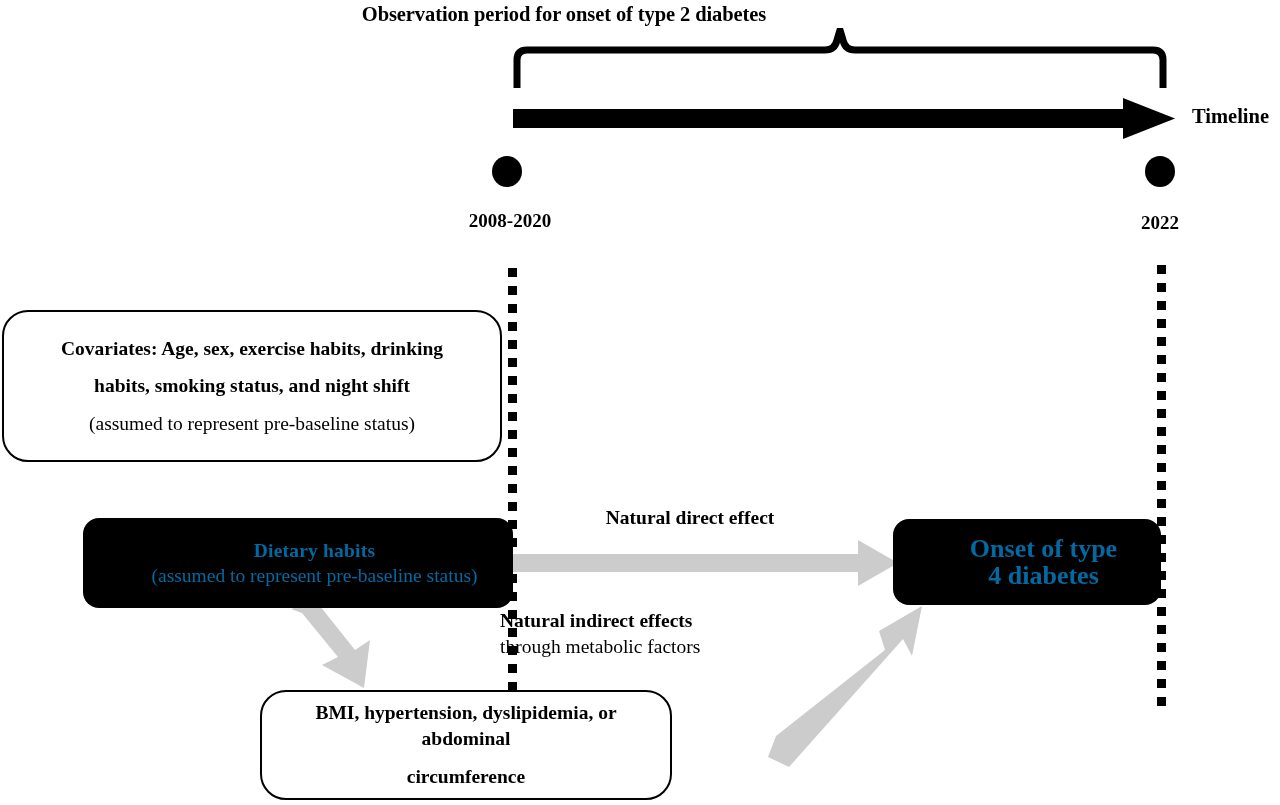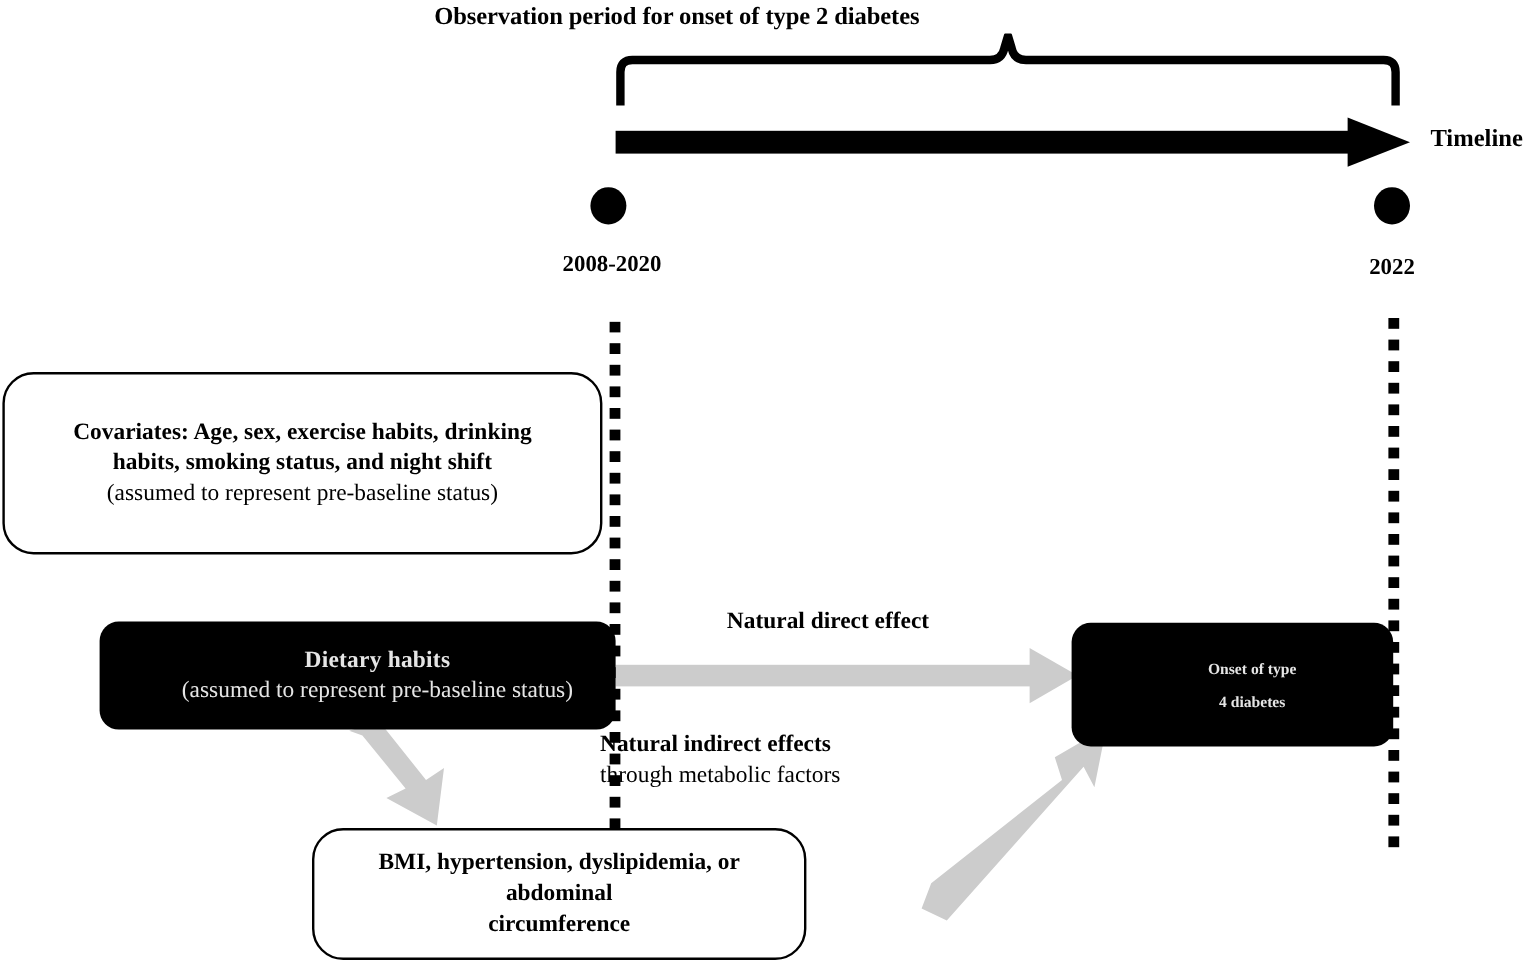--- a/index.html
+++ b/index.html
@@ -85,24 +85,25 @@
     display: flex;
     flex-direction: column;
     align-items: center;
     justify-content: center;
     text-align: center;
   }
   .box-outline {
     background: #ffffff;
     border: 2.5px solid #000000;
     border-radius: 26px;
+    gap: 12px;
   }
   .box-filled {
     background: #000000;
-    color: #e5e5e5;
+    color: #0369a1;
     border-radius: 16px;
     padding-left: 33px;
   }
   .line-bold { font-weight: bold; }
   .line-reg  { font-weight: normal; }
 
   
   #box-covariates {
     left: 2px; top: 310px; width: 500px; height: 152px;
     font-size: 19.5px;
@@ -111,22 +112,22 @@
   }
   
   #box-dietary {
     left: 83px; top: 518px; width: 430px; height: 90px;
     font-size: 19.5px;
     line-height: 25px;
   }
   #box-dietary .line-bold { letter-spacing: 0.2px; }
   
   #box-onset {
-    left: 893px; top: 519px; width: 268px; height: 103px;
-    font-size: 13px;
+    left: 893px; top: 519px; width: 268px; height: 86px;
+    font-size: 26px;
     line-height: 27px;
   }
   
   #box-mediator {
     left: 260px; top: 690px; width: 412px; height: 110px;
     font-size: 19.5px;
     line-height: 26px;
     padding: 0 10px;
   }
 

